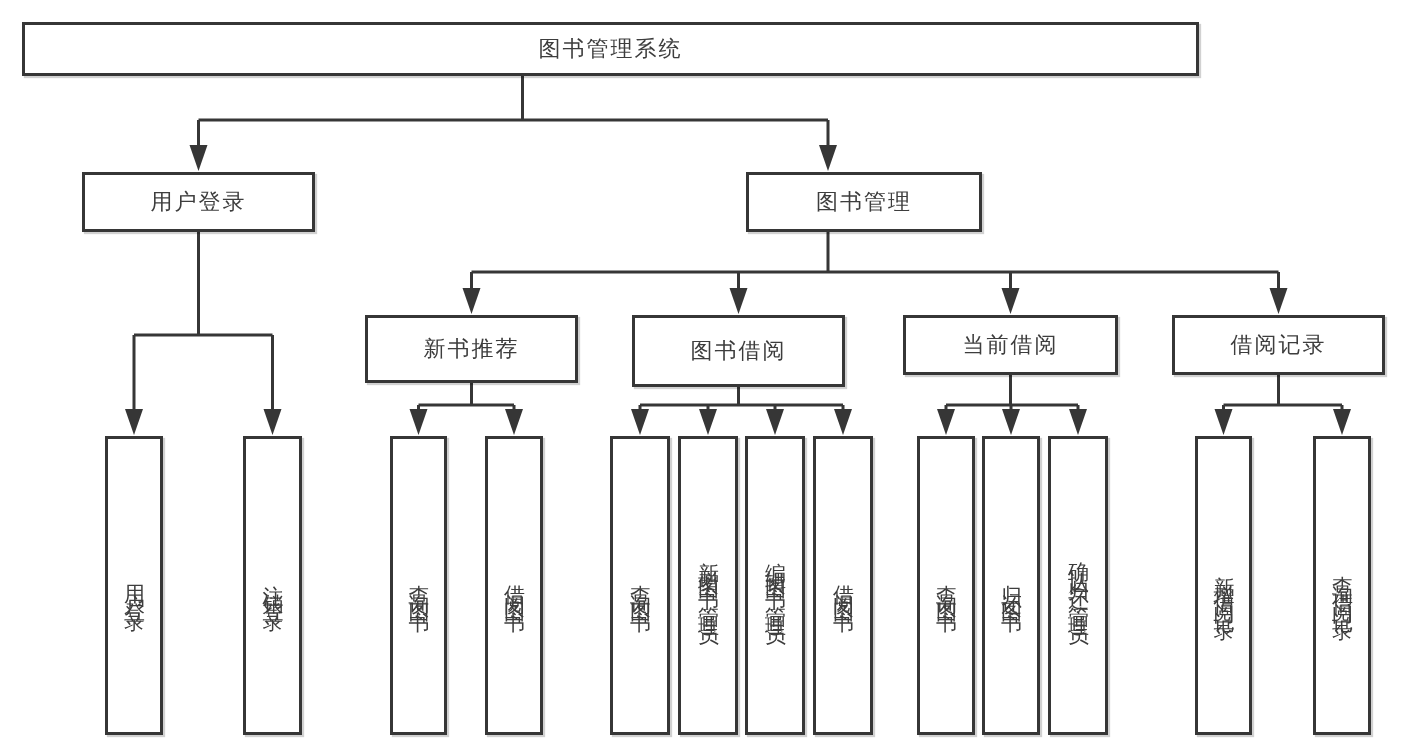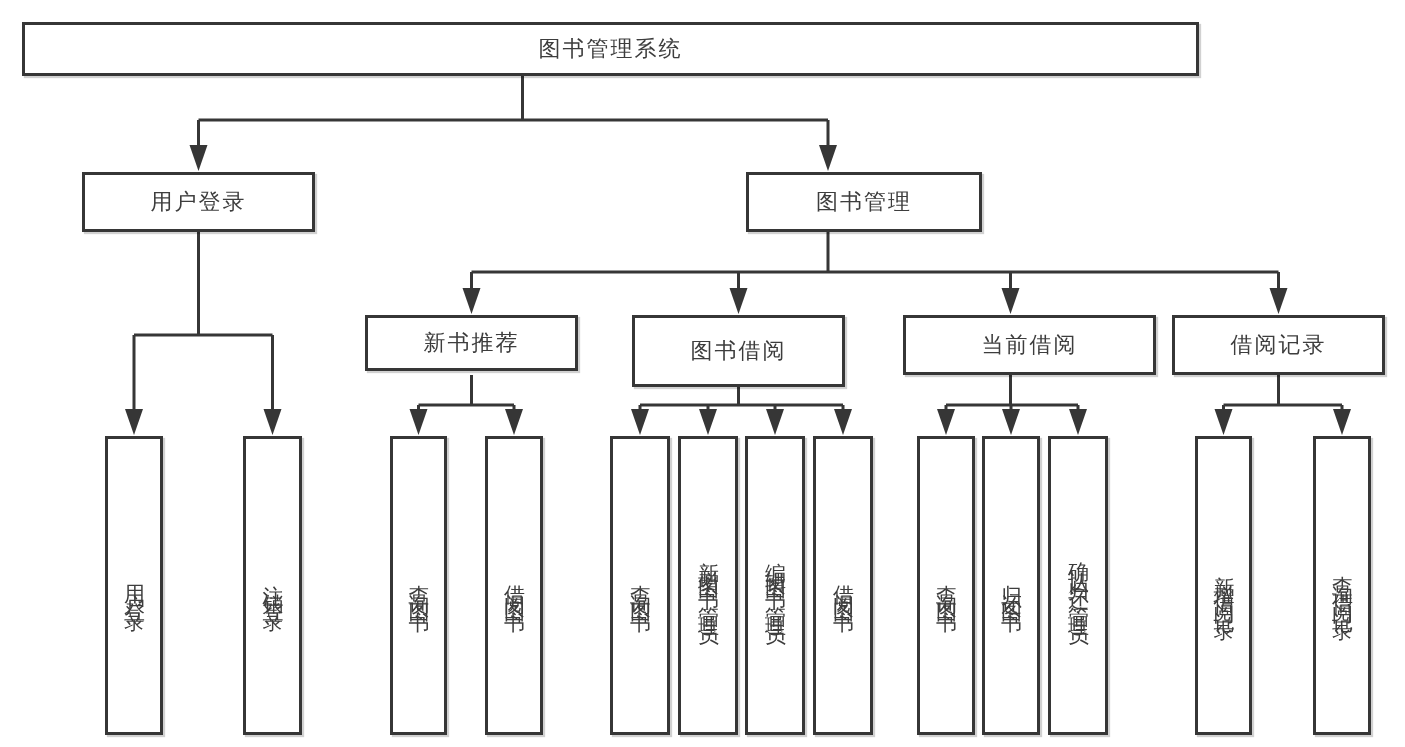--- a/index.html
+++ b/index.html
@@ -75,27 +75,27 @@
   <div id="nodes">
       <div class="node horizontal" style="left: 22px; top: 22px; width: 1177px; height: 54px;">
         <span class="lbl">图书管理系统</span>
       </div>
       <div class="node horizontal" style="left: 82px; top: 172px; width: 233px; height: 60px;">
         <span class="lbl">用户登录</span>
       </div>
       <div class="node horizontal" style="left: 746px; top: 172px; width: 236px; height: 60px;">
         <span class="lbl">图书管理</span>
       </div>
-      <div class="node horizontal" style="left: 365px; top: 315px; width: 213px; height: 56px;">
+      <div class="node horizontal" style="left: 365px; top: 315px; width: 213px; height: 68px;">
         <span class="lbl">新书推荐</span>
       </div>
       <div class="node horizontal" style="left: 632px; top: 315px; width: 213px; height: 72px;">
         <span class="lbl">图书借阅</span>
       </div>
-      <div class="node horizontal" style="left: 903px; top: 315px; width: 253px; height: 60px;">
+      <div class="node horizontal" style="left: 903px; top: 315px; width: 215px; height: 60px;">
         <span class="lbl">当前借阅</span>
       </div>
       <div class="node horizontal" style="left: 1172px; top: 315px; width: 213px; height: 60px;">
         <span class="lbl">借阅记录</span>
       </div>
       <div class="node vertical" style="left: 105px; top: 436px; width: 58px; height: 299px;">
         <span class="lbl">用户登录</span>
       </div>
       <div class="node vertical" style="left: 243px; top: 436px; width: 59px; height: 299px;">
         <span class="lbl">注销登录</span>

